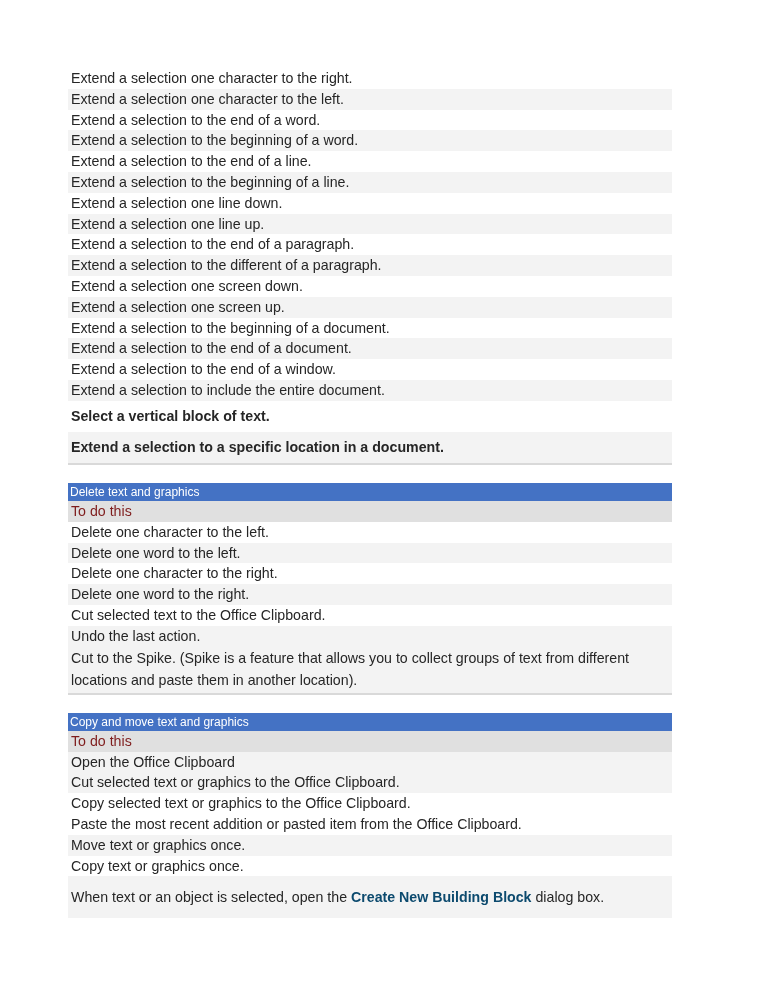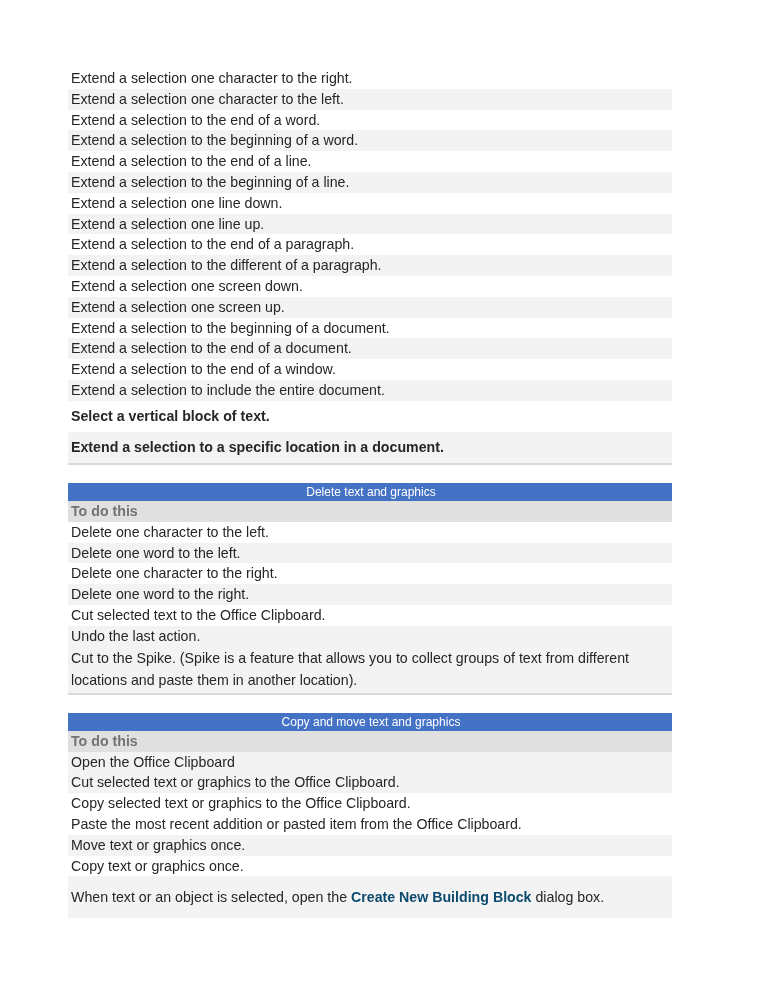--- a/index.html
+++ b/index.html
@@ -7,23 +7,23 @@
          font-family: "Liberation Sans", "DejaVu Sans", sans-serif; color: #262626; }
   .page { position: absolute; left: 68px; top: 68px; width: 604px; }
   .row { font-size: 14.2px; line-height: 20.8px; height: 20.8px; padding-left: 3px;
          white-space: nowrap; }
   .row.alt { background: #f3f3f3; }
   .row.tall { height: 31px; line-height: 31px; font-weight: bold; }
   .row.wrap { height: auto; white-space: normal; line-height: 22px; padding: 0 3px 2px 3px; }
   .row.last { border-bottom: 2px solid #d9d9d9; }
   .row.bigpad { height: 42px; line-height: 42px; }
   .hdr { background: #4472c4; color: #ffffff; font-size: 12px; height: 18px; line-height: 18px;
-         padding-left: 2px; text-align: center; }
-  .sub { background: #e0e0e0; font-weight: bold; font-size: 14.2px; height: 21px; line-height: 21px;
-         padding-left: 3px; color: #737373; }
+         padding-left: 2px; }
+  .sub { background: #e0e0e0; font-weight: normal; font-size: 14.2px; height: 21px; line-height: 21px;
+         padding-left: 3px; color: #7f1d1d; }
   .gap { height: 18px; }
   b { font-weight: bold; color: #0c4a6e; }
 </style>
 </head>
 <body>
 
 <div class="page">
   <div>
     <div class="row">Extend a selection one character to the right.</div>
     <div class="row alt">Extend a selection one character to the left.</div>

